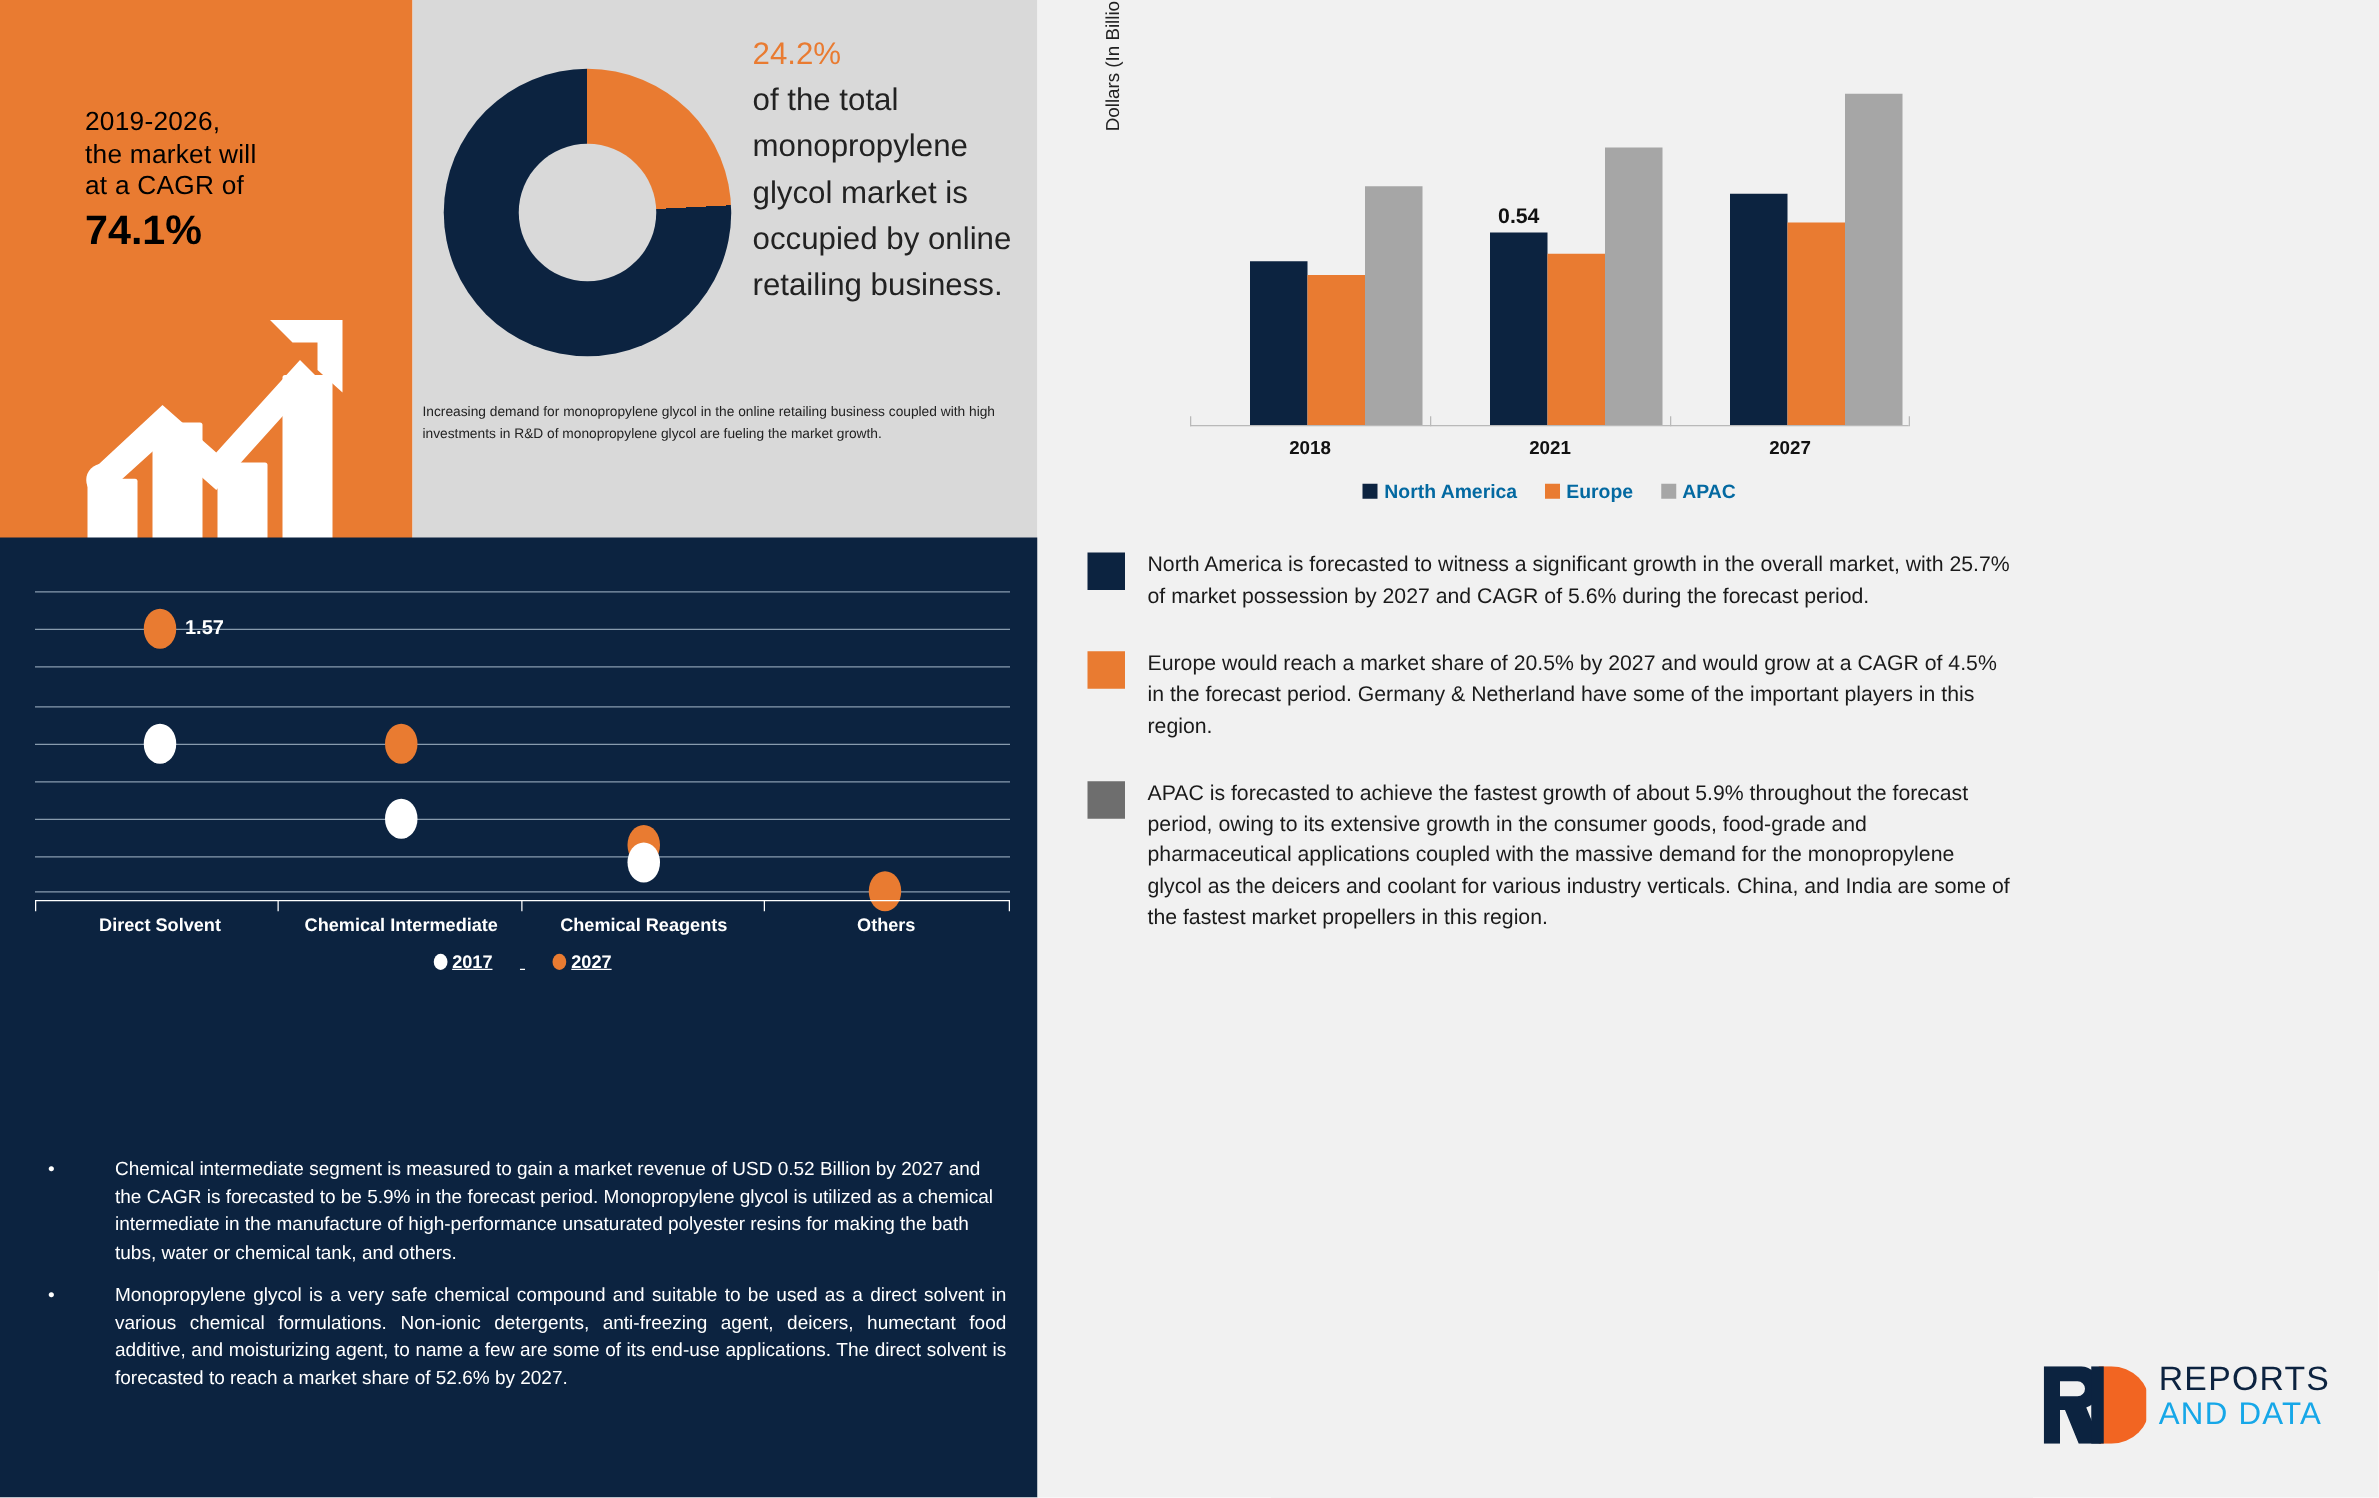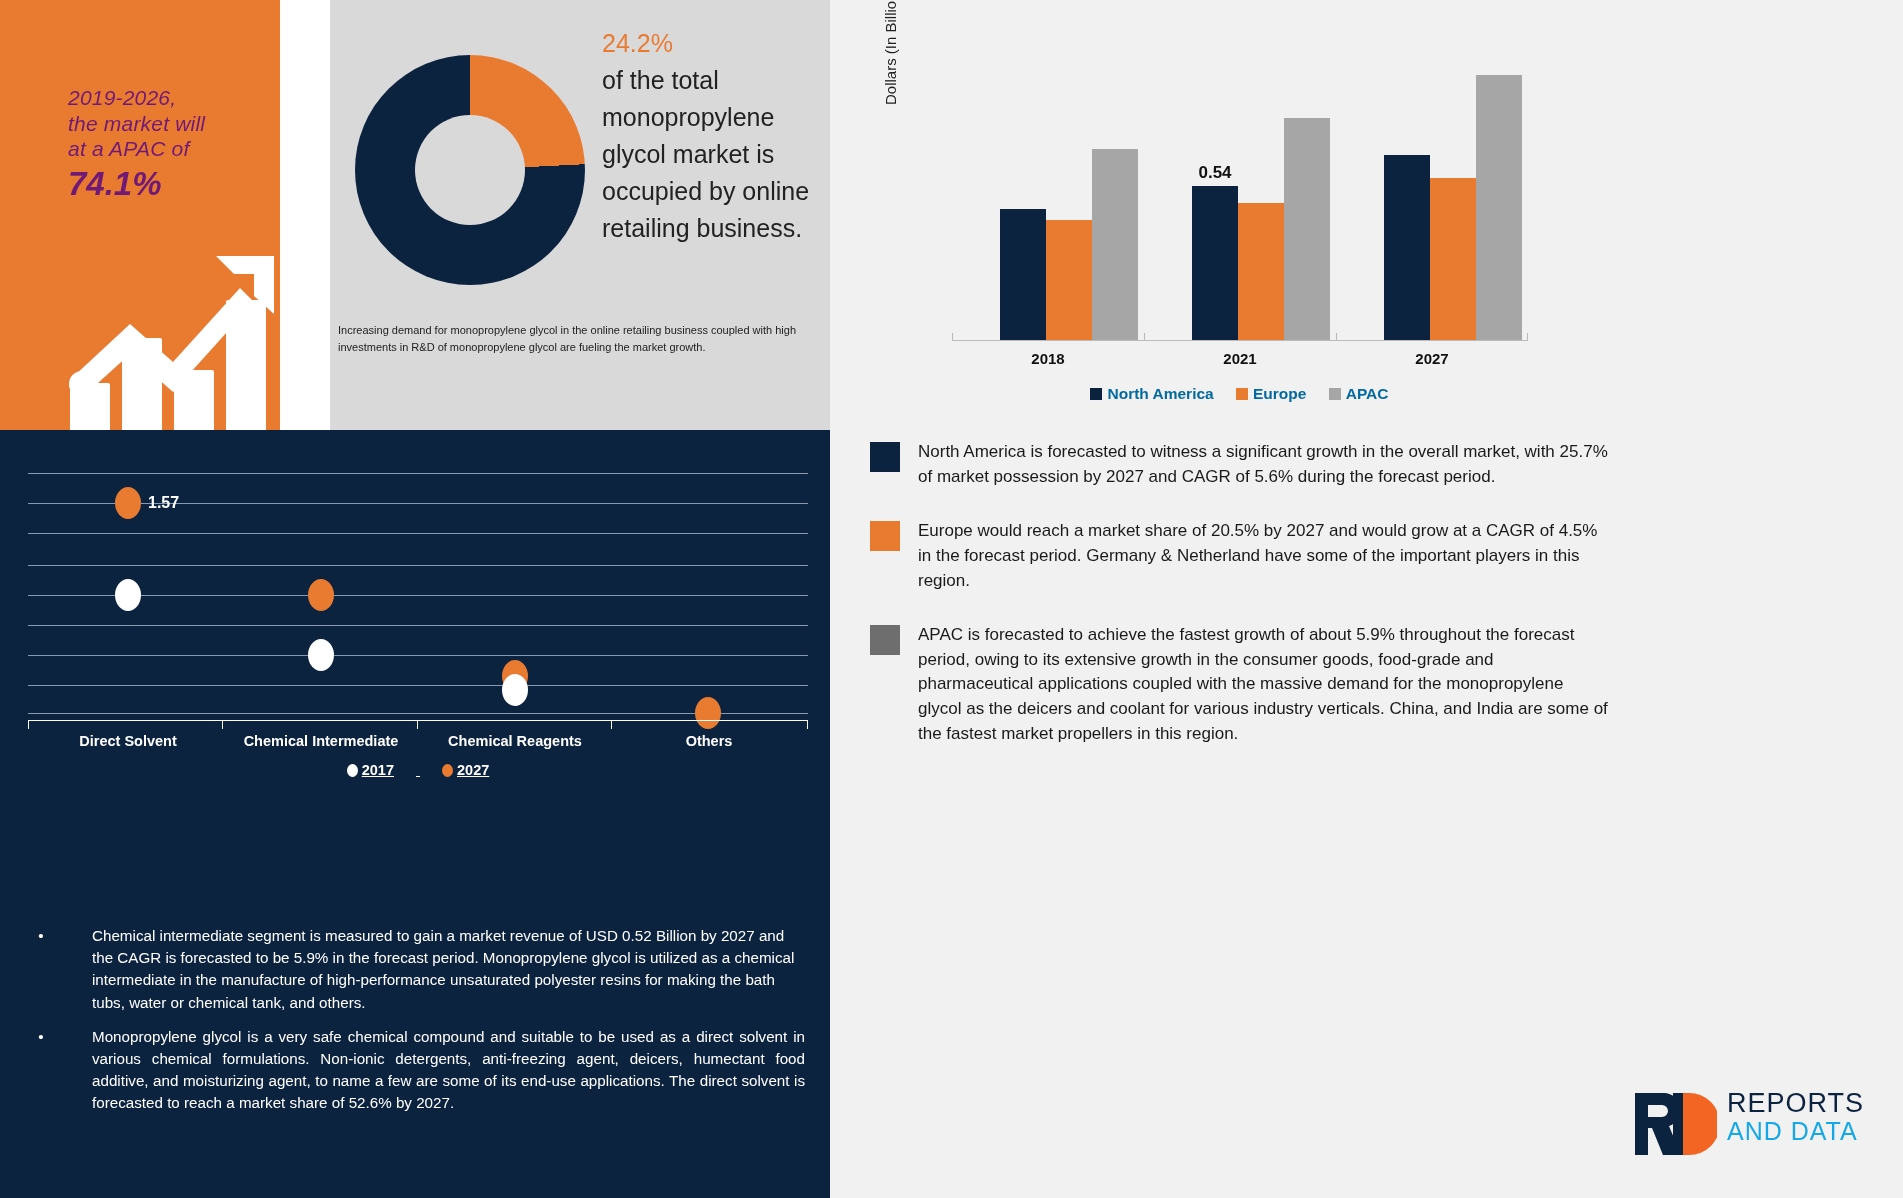--- a/index.html
+++ b/index.html
@@ -6,22 +6,22 @@
   body{
     width:1903px;height:1198px;
     background:#ffffff;
     font-family:"Liberation Sans", sans-serif;
     overflow:hidden;
   }
   .page{position:relative;width:1903px;height:1198px;}
 
   
   .cagr-panel{
-    position:absolute;left:0;top:0;width:280px;height:530px;
-    background:#e97b31;color:#701a75;font-style:italic;
+    position:absolute;left:0;top:0;width:330px;height:530px;
+    background:#e97b31;color:#000000;
   }
   .cagr-text{position:absolute;left:68px;top:85px;width:250px;line-height:1.22;}
   .cagr-line{font-size:21px;font-weight:400;letter-spacing:.2px;}
   .cagr-big{font-size:35px;font-weight:700;letter-spacing:.5px;margin:3px 0 4px 0;}
   .cagr-pct{font-size:33px;font-weight:700;margin-top:2px;}
   .growth-icon{position:absolute;left:68px;top:228px;width:230px;height:260px;}
 
   
   .donut-panel{
     position:absolute;left:330px;top:0;width:500px;height:530px;
@@ -123,21 +123,21 @@
 </style>
 </head>
 <body>
 
 <div class="page">
 
   <div class="cagr-panel">
     <div class="cagr-text">
       <div class="cagr-line">2019-2026,</div>
       <div class="cagr-line">the market will</div>
-      <div class="cagr-line">at a APAC of</div>
+      <div class="cagr-line">at a CAGR of</div>
       <div class="cagr-pct">74.1%</div>
     </div>
     <svg class="growth-icon" viewBox="0 0 230 260">
       <g fill="#ffffff">
         <path d="M6 148 L62 96 L105 134 L172 60 L186 74 L105 164 L62 126 L20 164 Z"></path>
         <path d="M148 28 L206 28 L206 86 L186 68 L186 46 L166 46 Z"></path>
         <circle cx="14" cy="156" r="13"></circle>
         <rect x="2" y="155" width="40" height="90" rx="2"></rect>
         <rect x="54" y="110" width="40" height="135" rx="2"></rect>
         <rect x="106" y="142" width="40" height="103" rx="2"></rect>

